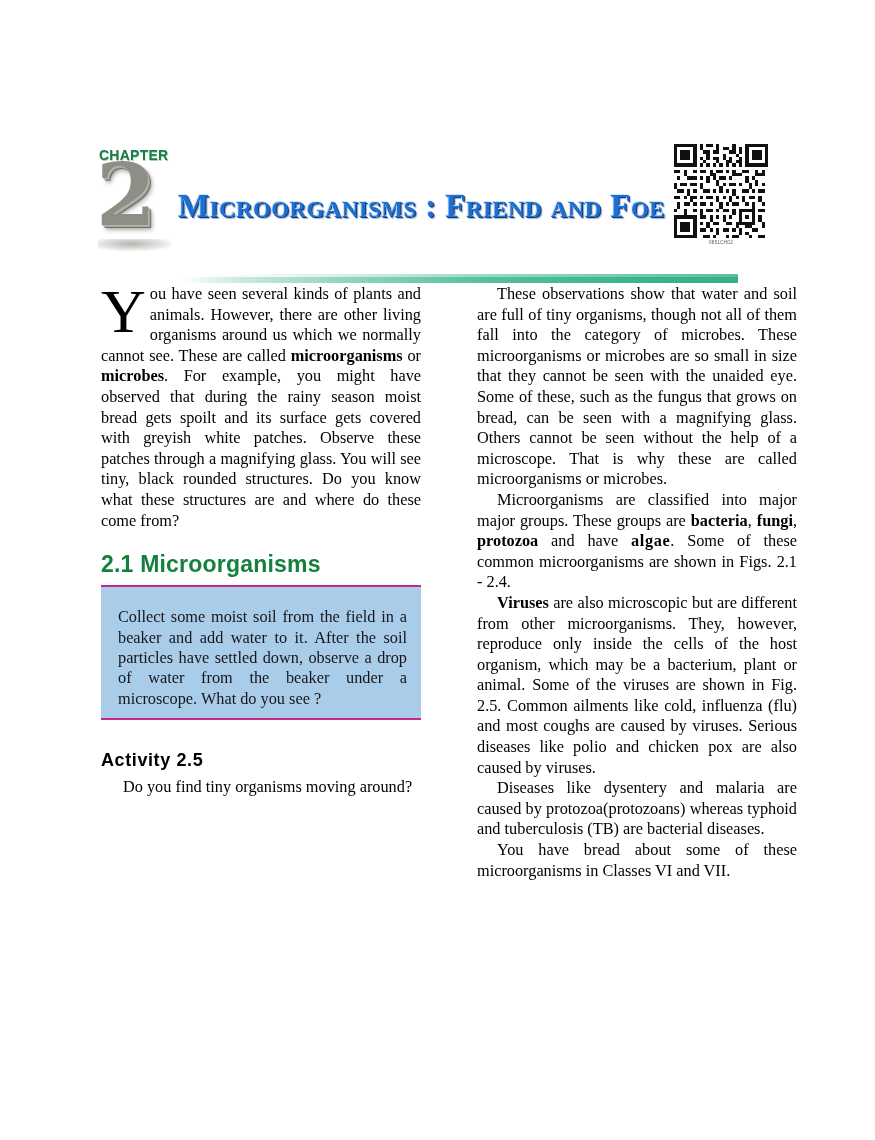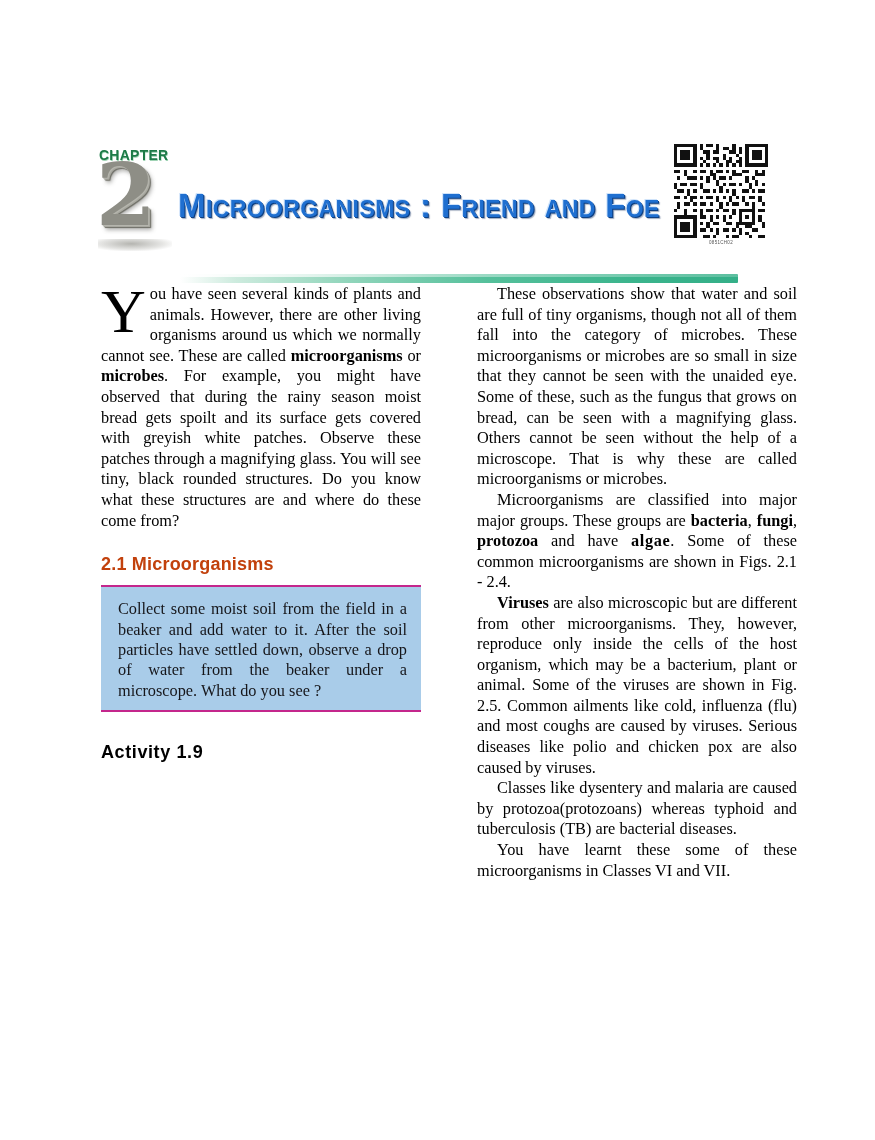--- a/index.html
+++ b/index.html
@@ -82,21 +82,21 @@
     position: absolute;
     left: 82px;
     top: 44px;
     width: 560px;
     height: 58px;
   }
   .chapter-title {
     position: absolute;
     left: 0;
     top: 0;
-    font-family: Liberation Sans, sans-serif;
+    font-family: Liberation Serif, serif;
     font-weight: bold;
     font-variant: small-caps;
     font-size: 33px;
     line-height: 36px;
     letter-spacing: 0.4px;
     color: #1f6fd0;
     white-space: nowrap;
     text-shadow:
       -1px -1px 0 #cfe3fa,
        1px  1px 0 #0d3f82,
@@ -191,42 +191,42 @@
   b, .b { font-weight: bold; }
   .tracked {
     font-weight: bold;
     letter-spacing: 0.6px;
   }
 
   
   .section-heading {
     font-family: "Liberation Sans", sans-serif;
     font-weight: bold;
-    font-size: 18px;
+    font-size: 23px;
     line-height: 22px;
-    color: #c2410c;
+    color: #15803d;
     margin: 22px 0 10px 0;
     letter-spacing: 0.2px;
   }
 
   .activity-heading {
     font-family: "Liberation Sans", sans-serif;
     font-weight: bold;
     font-size: 18px;
     line-height: 21px;
     color: #000000;
     letter-spacing: 0.6px;
     margin: 6px 0 6px 0;
   }
 
   .activity-box {
     background: #a9cce9;
     border-top: 2.2px solid #c4268c;
     border-bottom: 2.2px solid #c4268c;
-    padding: 12px 14px 9px 17px;
+    padding: 20px 14px 9px 17px;
     box-sizing: border-box;
     font-family: "Liberation Serif", serif;
     font-size: 16.3px;
     line-height: 20.4px;
     text-align: justify;
     color: #16161a;
     margin-bottom: 4px;
   }
   .activity-box p { margin: 0; }
 
@@ -432,35 +432,36 @@
 
     <div class="section-heading">2.1 Microorganisms</div>
 
 
     <div class="activity-box">
       <p>Collect some moist soil from the field in a beaker and add water to it. After the soil particles have settled down, observe a drop of water from the beaker under a microscope. What do you see ?</p>
     </div>
 
     <div class="spacer-20"></div>
 
-    <div class="activity-heading">Activity 1.9</div>
-
-
+    <div class="activity-heading">Activity 2.5</div>
+
+
+    <p class="after-activity">Do you find tiny organisms moving around?</p>
   </div>
 
   <div class="col col-right">
 
     <p class="indent">These observations show that water and soil are full of tiny organisms, though not all of them fall into the category of microbes. These microorganisms or microbes are so small in size that they cannot be seen with the unaided eye. Some of these, such as the fungus that grows on bread, can be seen with a magnifying glass. Others cannot be seen without the help of a microscope. That is why these are called microorganisms or microbes.</p>
 
     <p class="indent">
       <span>Microorganisms are classified into major major groups. These groups are </span><b>bacteria</b><span>, </span><b>fungi</b><span>,  </span><b>protozoa</b><span> and have </span><span class="tracked">algae</span><span>. Some of these common microorganisms are shown in Figs. 2.1 - 2.4.</span>
     </p>
 
     <p class="indent">
       <b>Viruses</b><span> are also microscopic but are different from other microorganisms. They, however, reproduce only inside the cells of the host organism, which may be a bacterium, plant or animal. Some of the viruses are shown in Fig. 2.5. Common ailments like cold, influenza (flu) and most coughs are caused by viruses. Serious diseases like polio and chicken pox are also caused by viruses.</span>
     </p>
 
-    <p class="indent">Classes like dysentery and malaria are caused by protozoa(protozoans) whereas  typhoid and tuberculosis (TB) are bacterial diseases.</p>
-
-    <p class="indent">You have learnt these some of these microorganisms in Classes VI and VII.</p>
+    <p class="indent">Diseases like dysentery and malaria are caused by protozoa(protozoans) whereas  typhoid and tuberculosis (TB) are bacterial diseases.</p>
+
+    <p class="indent">You have bread about some of these microorganisms in Classes VI and VII.</p>
   </div>
 
 </div>
 
 </body></html>

